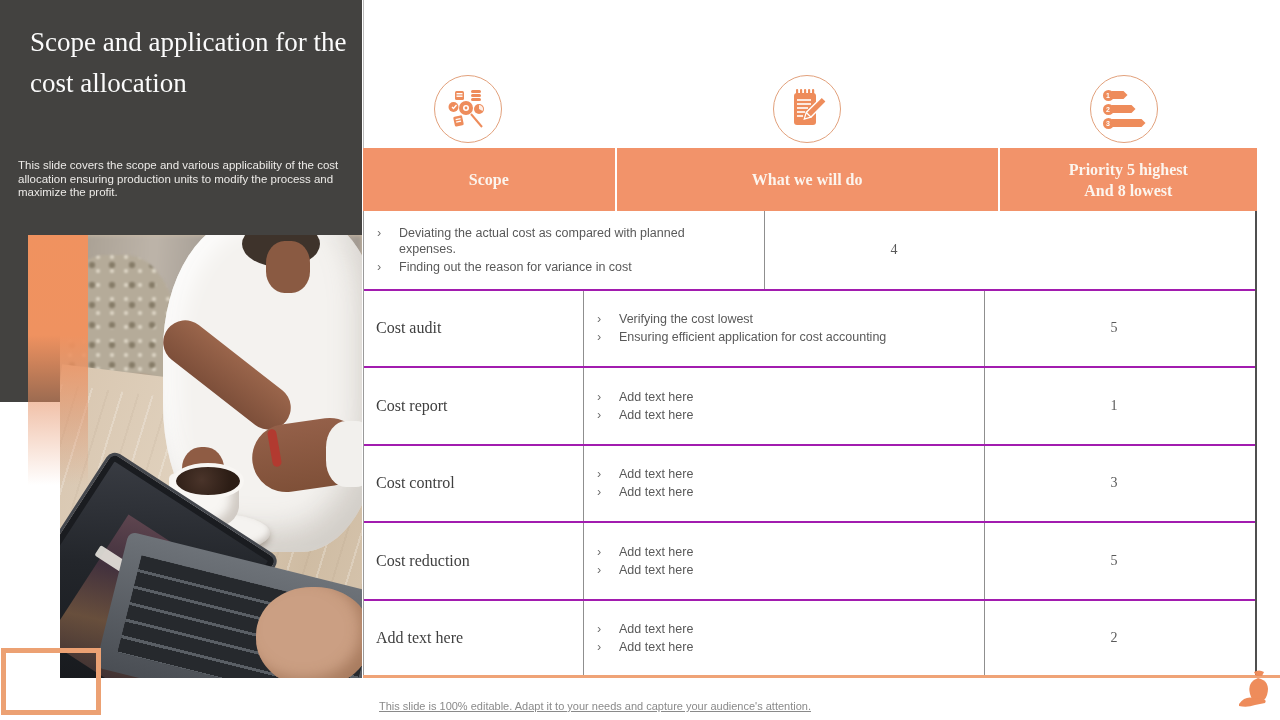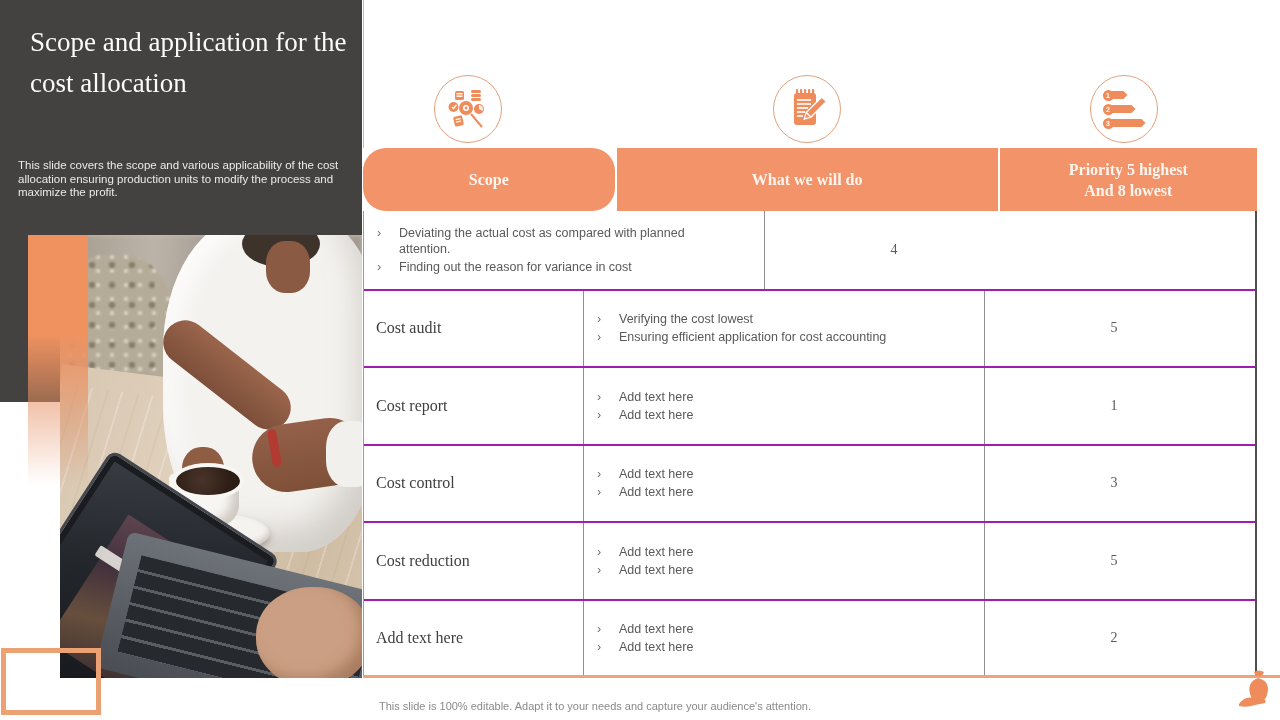--- a/index.html
+++ b/index.html
@@ -79,38 +79,38 @@
   .rank-num{width:11px;height:11px;border-radius:50%;background:#ee8c5b;color:#fff;font-size:7px;
      display:flex;align-items:center;justify-content:center;font-weight:bold;flex:0 0 11px;}
   .rank-bar{height:8px;background:#ee8c5b;margin-left:-2px;
      clip-path:polygon(0 0,calc(100% - 4px) 0,100% 50%,calc(100% - 4px) 100%,0 100%);}
   .rb1{width:16px;} .rb2{width:24px;} .rb3{width:34px;}
 
   
   .tbl-header{position:absolute;left:363px;top:148px;width:894px;height:63px;display:flex;}
   .hcell{background:#f2936a;color:#fcf5ee;display:flex;flex-direction:column;align-items:center;
      justify-content:center;font-family:"Liberation Serif",serif;font-weight:bold;font-size:16px;line-height:21px;}
-  .hc1{width:264px;border-radius:23px;} .hgap{width:2px;background:#fff;} .hc2{width:400px;text-align:right;} .hc3{width:270px;}
+  .hc1{width:264px;} .hgap{width:2px;background:#fff;} .hc2{width:400px;text-align:right;} .hc3{width:270px;}
 
   .tbl-body{position:absolute;left:363px;top:211px;width:894px;height:465px;
      border-left:1.5px solid #9a9a9a;border-right:2px solid #4f4f4f;box-sizing:border-box;}
   .trow{display:flex;height:77.5px;box-sizing:border-box;}
   .trow + .trow{border-top:2px solid #a21caf;}
   .tc{box-sizing:border-box;display:flex;align-items:center;}
   .tc-scope{width:220px;padding-left:12px;border-right:1.5px solid #8f8f8f;
      font-family:"Liberation Serif",serif;font-size:16px;color:#3f3f3f;}
   .tc-what{width:401px;padding-left:13px;border-right:1.5px solid #8f8f8f;}
   .tc-pri{width:258px;justify-content:center;font-family:"Liberation Serif",serif;font-size:14px;color:#595959;}
   .bullets{display:flex;flex-direction:column;gap:2px;}
   .bullet{display:flex;font-size:12.5px;line-height:16px;color:#595959;max-width:330px;}
   .bullet .bmark{flex:0 0 22px;color:#6a6a6a;}
 
   
   .footer-note{position:absolute;left:370px;top:700px;width:450px;text-align:center;
-     font-size:11px;color:#8a8a8a;}
+     font-size:11px;color:#8a8a8a;text-decoration:underline;}
 
   
   .top-divider{position:absolute;left:363px;top:0;width:1px;height:148px;background:#bdbdbd;}
 
   .moneybag{position:absolute;left:1237px;top:666px;}
 </style>
 </head>
 <body>
 
 <div class="slide">
@@ -229,21 +229,21 @@
     </div>
   </div>
 
   <div class="tbl-body">
 
     <div class="trow">
       <div class="tc tc-what">
         <div class="bullets">
           <div class="bullet">
               <span class="bmark">›</span>
-              <span>Deviating the actual cost as compared with planned attention.</span>
+              <span>Deviating the actual cost as compared with planned expenses.</span>
             </div>
           <div class="bullet">
               <span class="bmark">›</span>
               <span>Finding out the reason for variance in cost</span>
             </div>
         </div>
       </div>
       <div class="tc tc-pri">4</div>
     </div>
 

